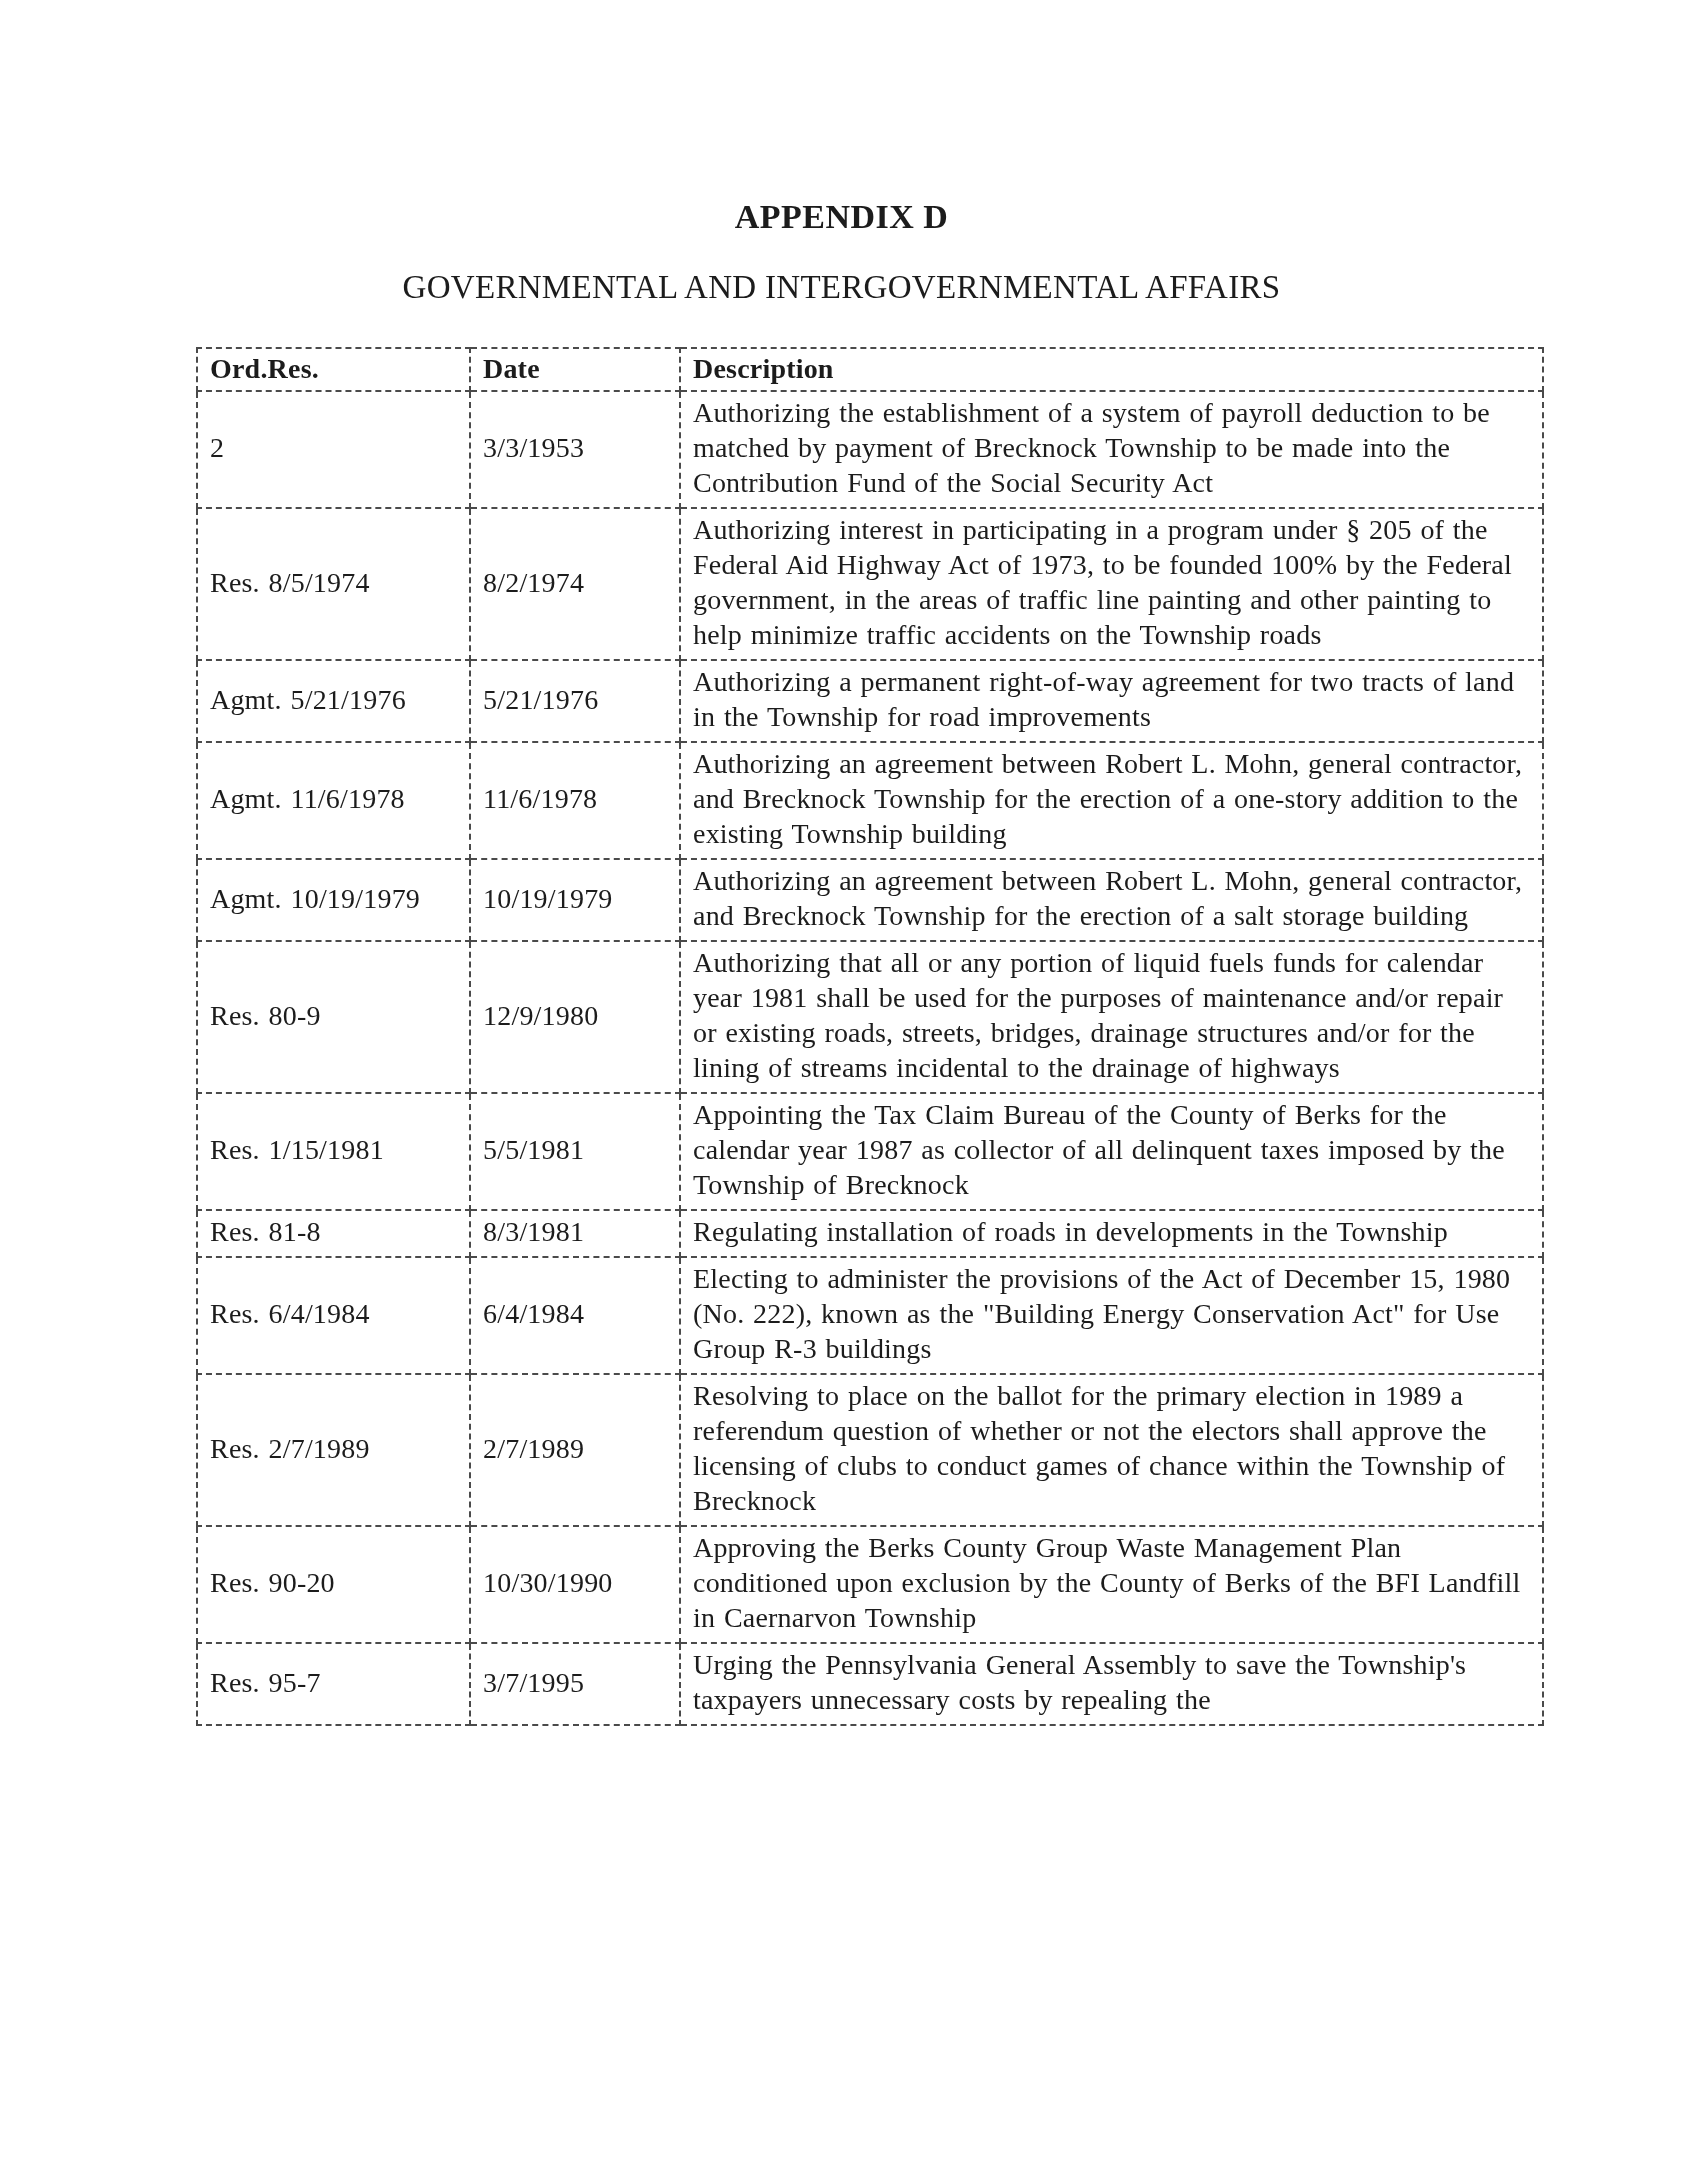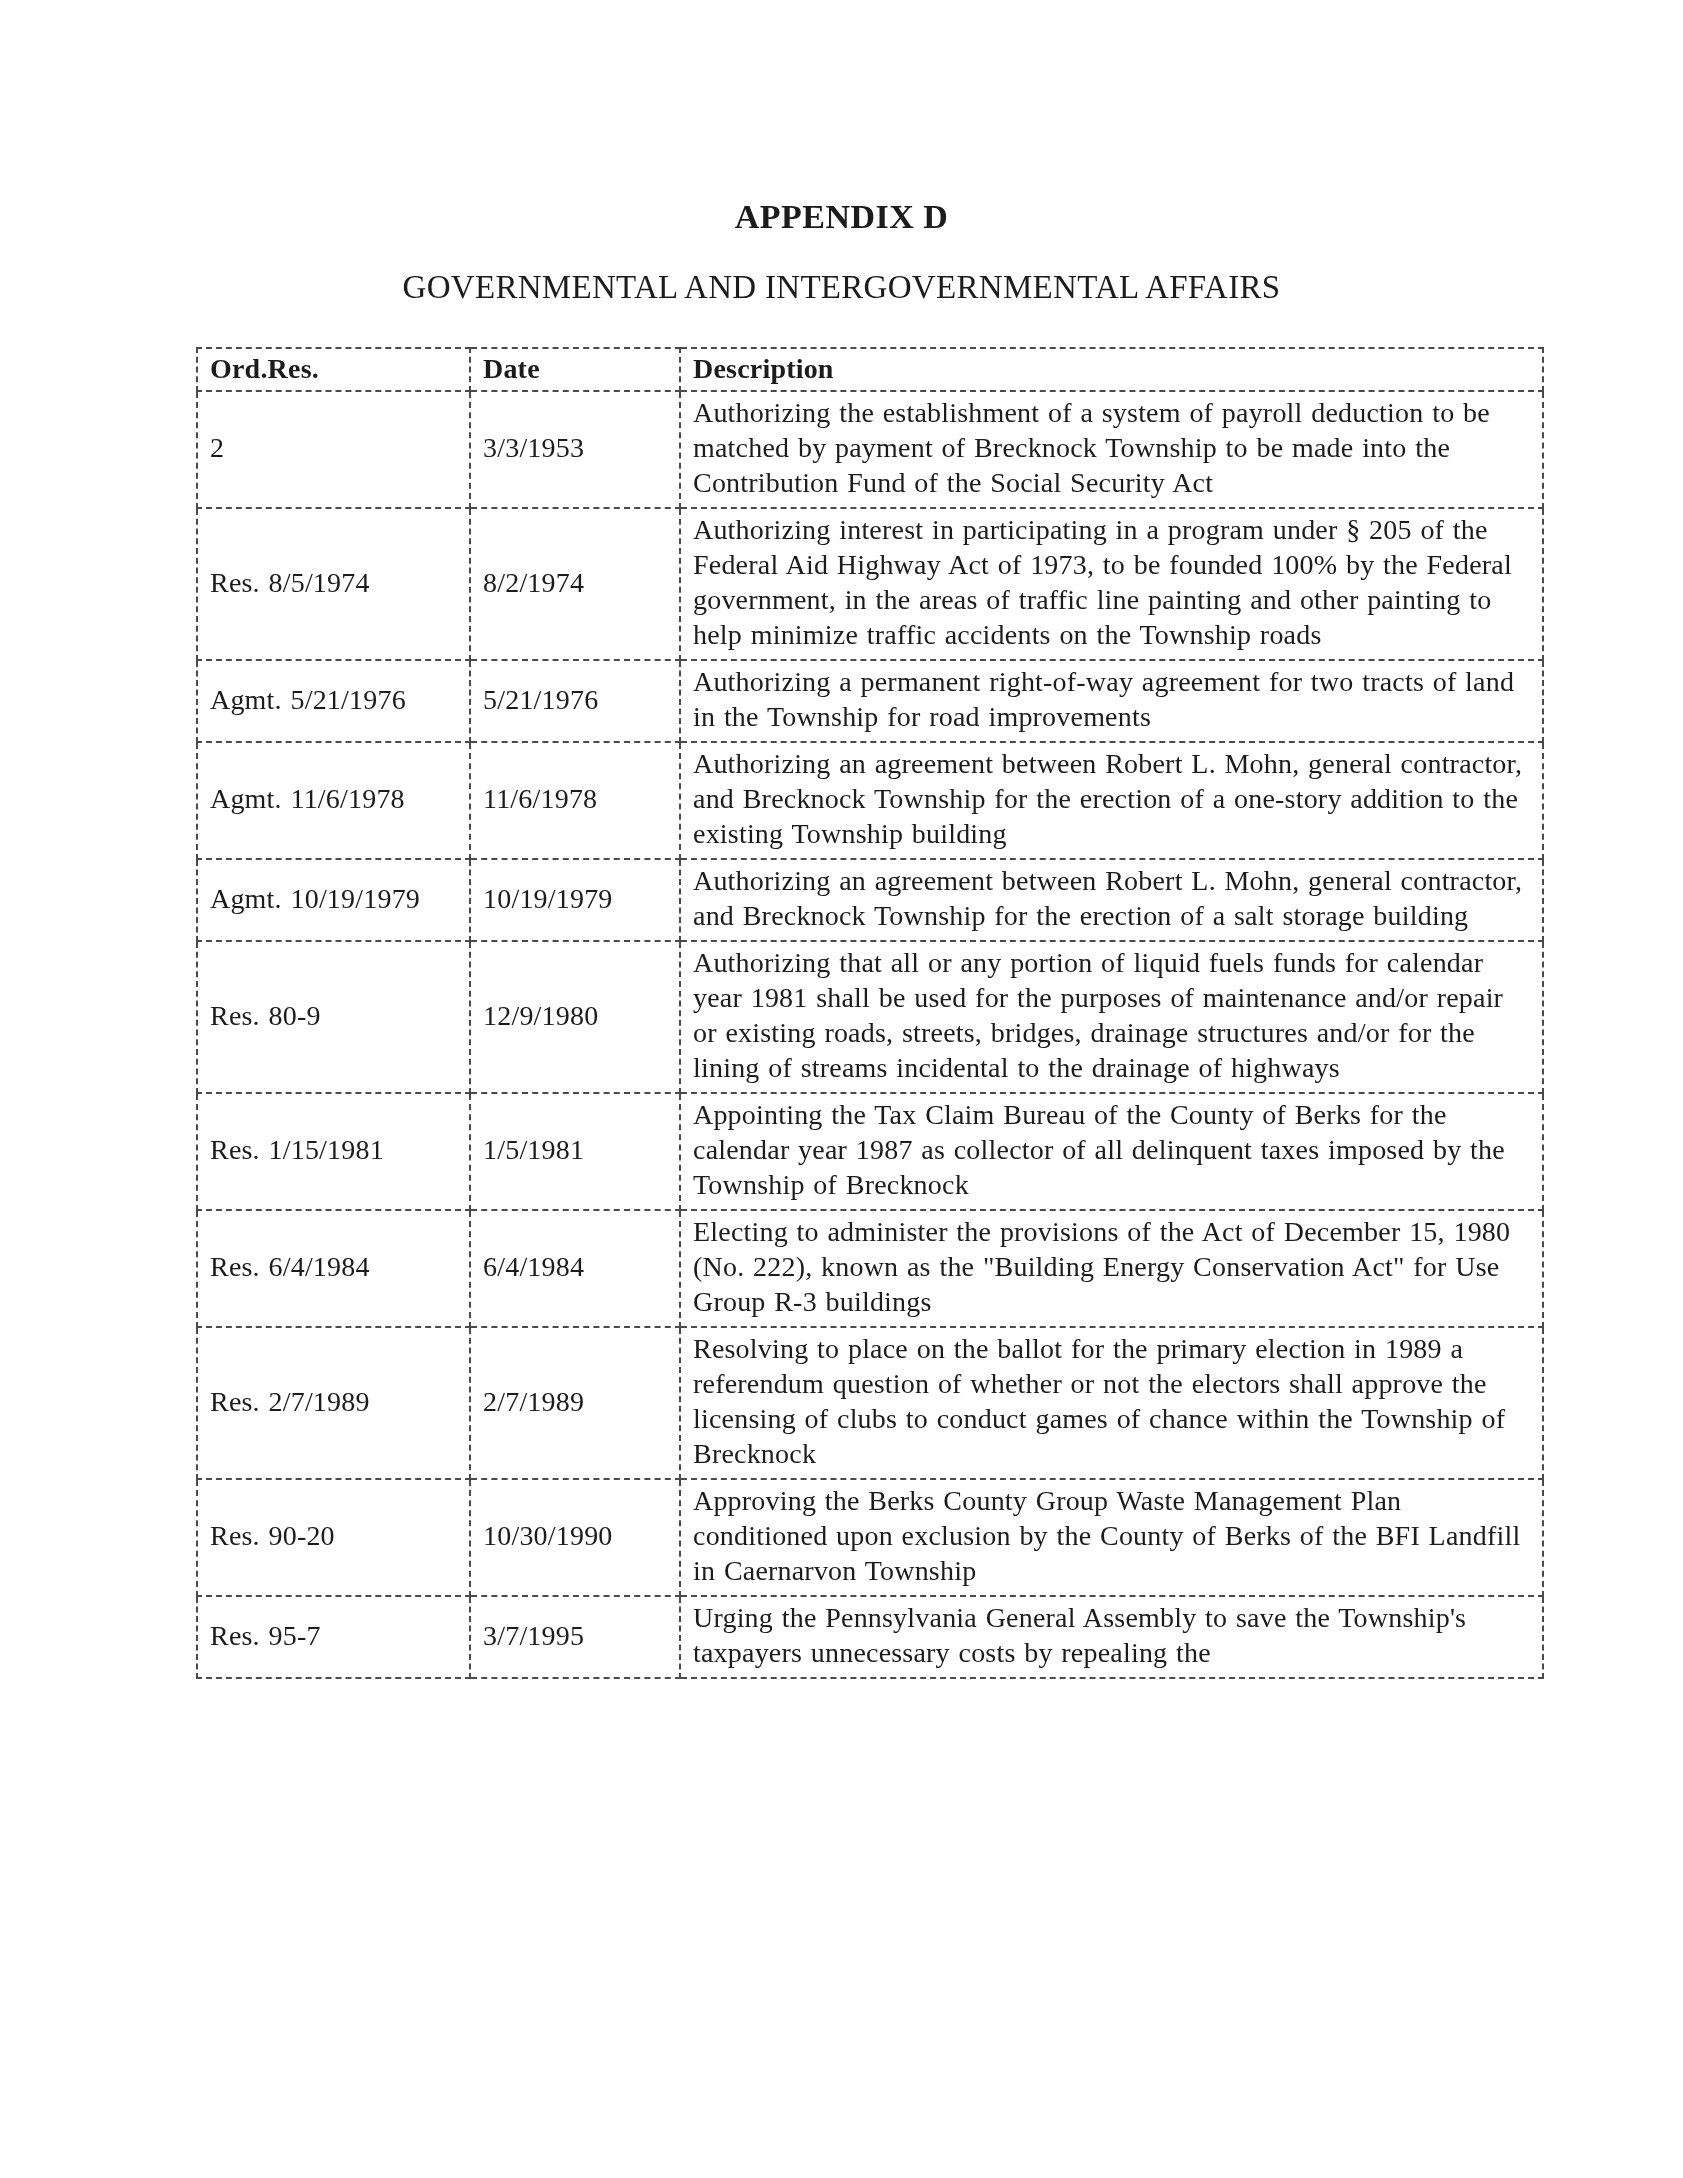--- a/index.html
+++ b/index.html
@@ -129,22 +129,27 @@
           <td>10/19/1979</td>
           <td class="desc">Authorizing an agreement between Robert L. Mohn, general contractor, and Brecknock Township for the erection of a salt storage building</td>
         </tr>
         <tr>
           <td>Res. 80-9</td>
           <td>12/9/1980</td>
           <td class="desc">Authorizing that all or any portion of liquid fuels funds for calendar year 1981 shall be used for the purposes of maintenance and/or repair or existing roads, streets, bridges, drainage structures and/or for the lining of streams incidental to the drainage of highways</td>
         </tr>
         <tr>
           <td>Res. 1/15/1981</td>
-          <td>1/5/1981</td>
+          <td>5/5/1981</td>
           <td class="desc">Appointing the Tax Claim Bureau of the County of Berks for the calendar year 1987 as collector of all delinquent taxes imposed by the Township of Brecknock</td>
+        </tr>
+        <tr>
+          <td>Res. 81-8</td>
+          <td>8/3/1981</td>
+          <td class="desc">Regulating installation of roads in developments in the Township</td>
         </tr>
         <tr>
           <td>Res. 6/4/1984</td>
           <td>6/4/1984</td>
           <td class="desc">Electing to administer the provisions of the Act of December 15, 1980 (No. 222), known as the "Building Energy Conservation Act" for Use Group R-3 buildings</td>
         </tr>
         <tr>
           <td>Res. 2/7/1989</td>
           <td>2/7/1989</td>
           <td class="desc">Resolving to place on the ballot for the primary election in 1989 a referendum question of whether or not the electors shall approve the licensing of clubs to conduct games of chance within the Township of Brecknock</td>

